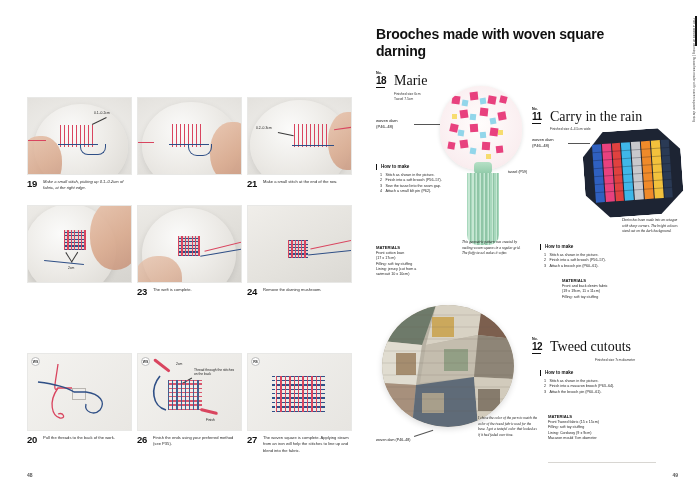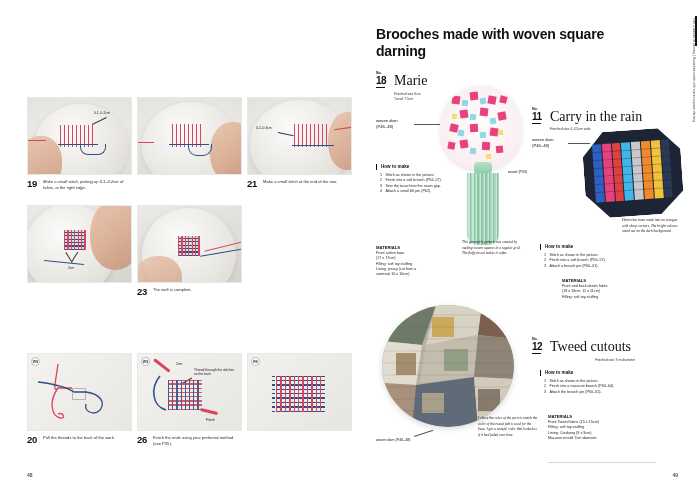--- a/index.html
+++ b/index.html
@@ -221,20 +221,34 @@
               repeating-linear-gradient(0deg,#2f4f86 0 1.2px, transparent 1.2px 3.4px), #ded6d7;"></div>
           <div class="thread-blue" style="position:absolute;left:62px;top:46px;width:44px;height:1.2px;transform:rotate(-10deg);"></div>
           <div class="thread-red" style="position:absolute;left:66px;top:40px;width:40px;height:1.2px;transform:rotate(-14deg);"></div>
         </div>
         <div class="caption">
           <span class="step-num">23</span>
           <span class="step-text roman">The weft is complete.</span>
         </div>
       </div>
 
+      <div class="step-cell">
+        <div class="photo">
+          <div style="position:absolute;inset:0;background:linear-gradient(150deg,#f0eeea,#e4e2dd 60%,#dbd9d4);"></div>
+          <div class="weave" style="left:40px; top:34px; width:20px; height:18px; background:
+              repeating-linear-gradient(90deg,#d9455f 0 1.2px, transparent 1.2px 3.3px),
+              repeating-linear-gradient(0deg,#2f4f86 0 1.2px, transparent 1.2px 3.3px), #ded6d7;"></div>
+          <div class="thread-blue" style="position:absolute;left:60px;top:46px;width:46px;height:1.2px;transform:rotate(-6deg);"></div>
+          <div class="thread-red" style="position:absolute;left:62px;top:38px;width:44px;height:1.2px;transform:rotate(-12deg);"></div>
+        </div>
+        <div class="caption">
+          <span class="step-num">24</span>
+          <span class="step-text roman">Remove the darning mushroom.</span>
+        </div>
+      </div>
     </div>
 
     <div class="grid-row" style="left:27px; top:353px;">
 
       <div class="step-cell">
         <div class="photo">
           <div style="position:absolute;inset:0;background:linear-gradient(135deg,#f4f3f0,#e9e7e3);"></div>
           <div class="corner-tag">WS</div>
           <div style="position:absolute;left:44px;top:34px;width:14px;height:12px;border:0.6px solid #b9b6b1;background:#efedea;"></div>
           <svg style="position:absolute;inset:0;" width="105" height="78" viewBox="0 0 105 78">
@@ -277,20 +291,24 @@
         <div class="photo">
           <div style="position:absolute;inset:0;background:linear-gradient(135deg,#f2f1ee,#e7e5e1);"></div>
           <div class="corner-tag">RS</div>
           <div style="position:absolute;left:28px;top:22px;width:46px;height:36px;background:
               repeating-linear-gradient(90deg,#d9455f 0 1.4px,transparent 1.4px 4.4px),
               repeating-linear-gradient(0deg,#2f4f86 0 1.4px,transparent 1.4px 4.4px);"></div>
           <div style="position:absolute;left:24px;top:22px;width:3px;height:36px;background:
               repeating-linear-gradient(0deg,#2f4f86 0 1.4px,transparent 1.4px 4.4px);"></div>
           <div style="position:absolute;left:74px;top:22px;width:3px;height:36px;background:
               repeating-linear-gradient(0deg,#2f4f86 0 1.4px,transparent 1.4px 4.4px);"></div>
+        </div>
+        <div class="caption">
+          <span class="step-num">27</span>
+          <span class="step-text roman">The woven square is complete. Applying steam from an iron will help the stitches to line up and blend into the fabric.</span>
         </div>
       </div>
     </div>
 
     <div class="page-num" style="left:27px;">48</div>
   </div>
 
   <div class="page-right">
 
     <div class="rp-title">Brooches made with woven square darning</div>

